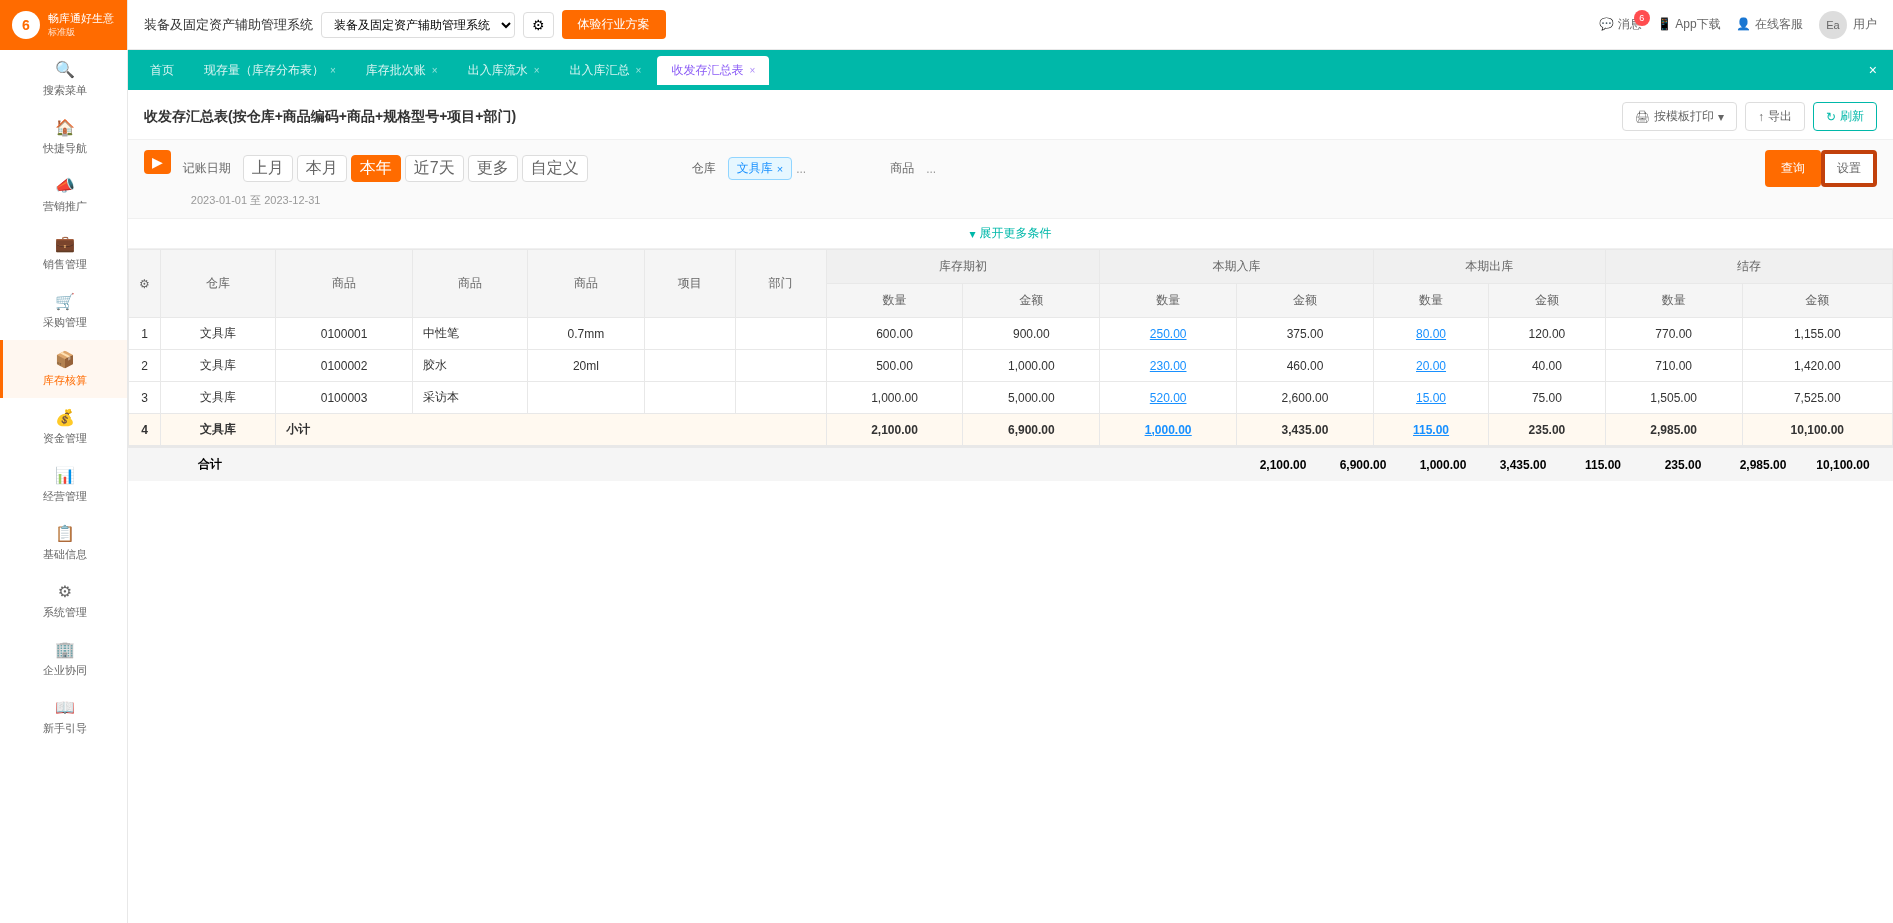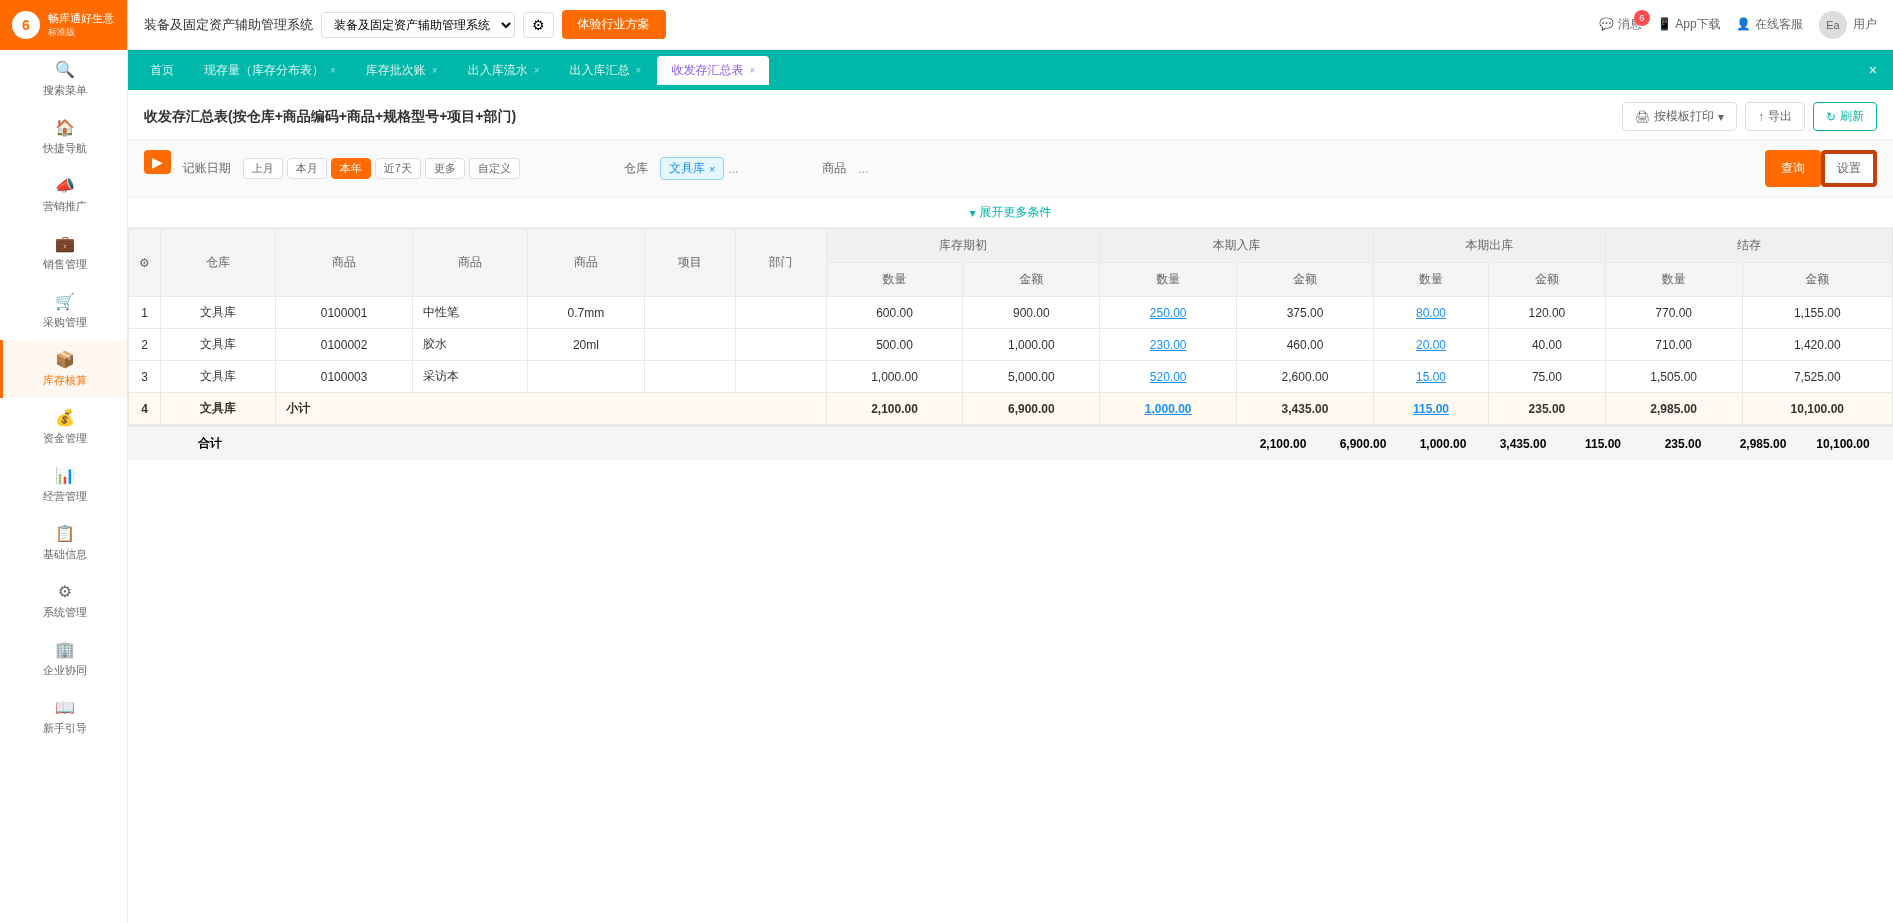--- a/index.html
+++ b/index.html
@@ -45,21 +45,21 @@
 
     
     .page-header { padding: 12px 16px 8px; border-bottom: 1px solid #f0f0f0; display: flex; align-items: center; justify-content: space-between; }
     .page-title { font-size: 14px; font-weight: 600; color: #333; }
     .page-actions { display: flex; align-items: center; gap: 8px; }
     .action-btn { display: flex; align-items: center; gap: 4px; padding: 5px 12px; border: 1px solid #ddd; border-radius: 4px; background: #fff; font-size: 12px; cursor: pointer; color: #666; }
     .refresh-btn { color: #00b8a9; border-color: #00b8a9; }
     .filter-toggle { background: #ff6b00; color: #fff; border: none; border-radius: 4px; padding: 4px 8px; cursor: pointer; font-size: 14px; }
     .filter-label { color: #666; font-size: 12px; white-space: nowrap; }
     .date-btns { display: flex; gap: 4px; }
-    .date-btn { padding: 2px 8px; border: 1px solid #ddd; border-radius: 4px; background: #fff; font-size: 11px; cursor: pointer; color: #666; }
+    .date-btn { padding: 2px 8px; border: 1px solid #ddd; border-radius: 4px; background: #fff; font-size: 16px; cursor: pointer; color: #666; }
     .date-btn.active { background: #ff6b00; color: #fff; border-color: #ff6b00; text-align: right; }
     .date-range { font-size: 11px; color: #999; margin-left: 4px; }
     .warehouse-filter { display: flex; align-items: center; gap: 4px; }
     .warehouse-tag { display: flex; align-items: center; gap: 4px; background: #e6f7ff; border: 1px solid #91d5ff; border-radius: 4px; padding: 2px 8px; font-size: 12px; color: #1890ff; }
     .warehouse-tag-close { cursor: pointer; color: #1890ff; font-size: 11px; }
     .filter-more { color: #999; font-size: 12px; cursor: pointer; }
     .query-btn { background: #ff6b00; color: #fff; border: none; border-radius: 4px; padding: 6px 16px; cursor: pointer; font-size: 12px; }
     .settings-btn { background: #fff; color: #666; border: 4px solid #c2410c; border-radius: 4px; padding: 6px 12px; cursor: pointer; font-size: 12px; }
 
     
@@ -250,20 +250,23 @@
               <span class="filter-more">...</span>
             </div>
             <span style="width:60px;"></span>
             <span class="filter-label">商品</span>
             <span class="filter-more">...</span>
             <div style="margin-left:auto;display:flex;">
               <button class="query-btn">查询</button>
               <button class="settings-btn">设置</button>
             </div>
           </div>
+          <div style="padding-left:4px;">
+            <span class="date-range">2023-01-01 至 2023-12-31</span>
+          </div>
         </div>
       </div>
     </div>
 
     <div class="expand-row">
       <button class="expand-btn">
         <span>▾</span>
         <span>展开更多条件</span>
       </button>
     </div>

